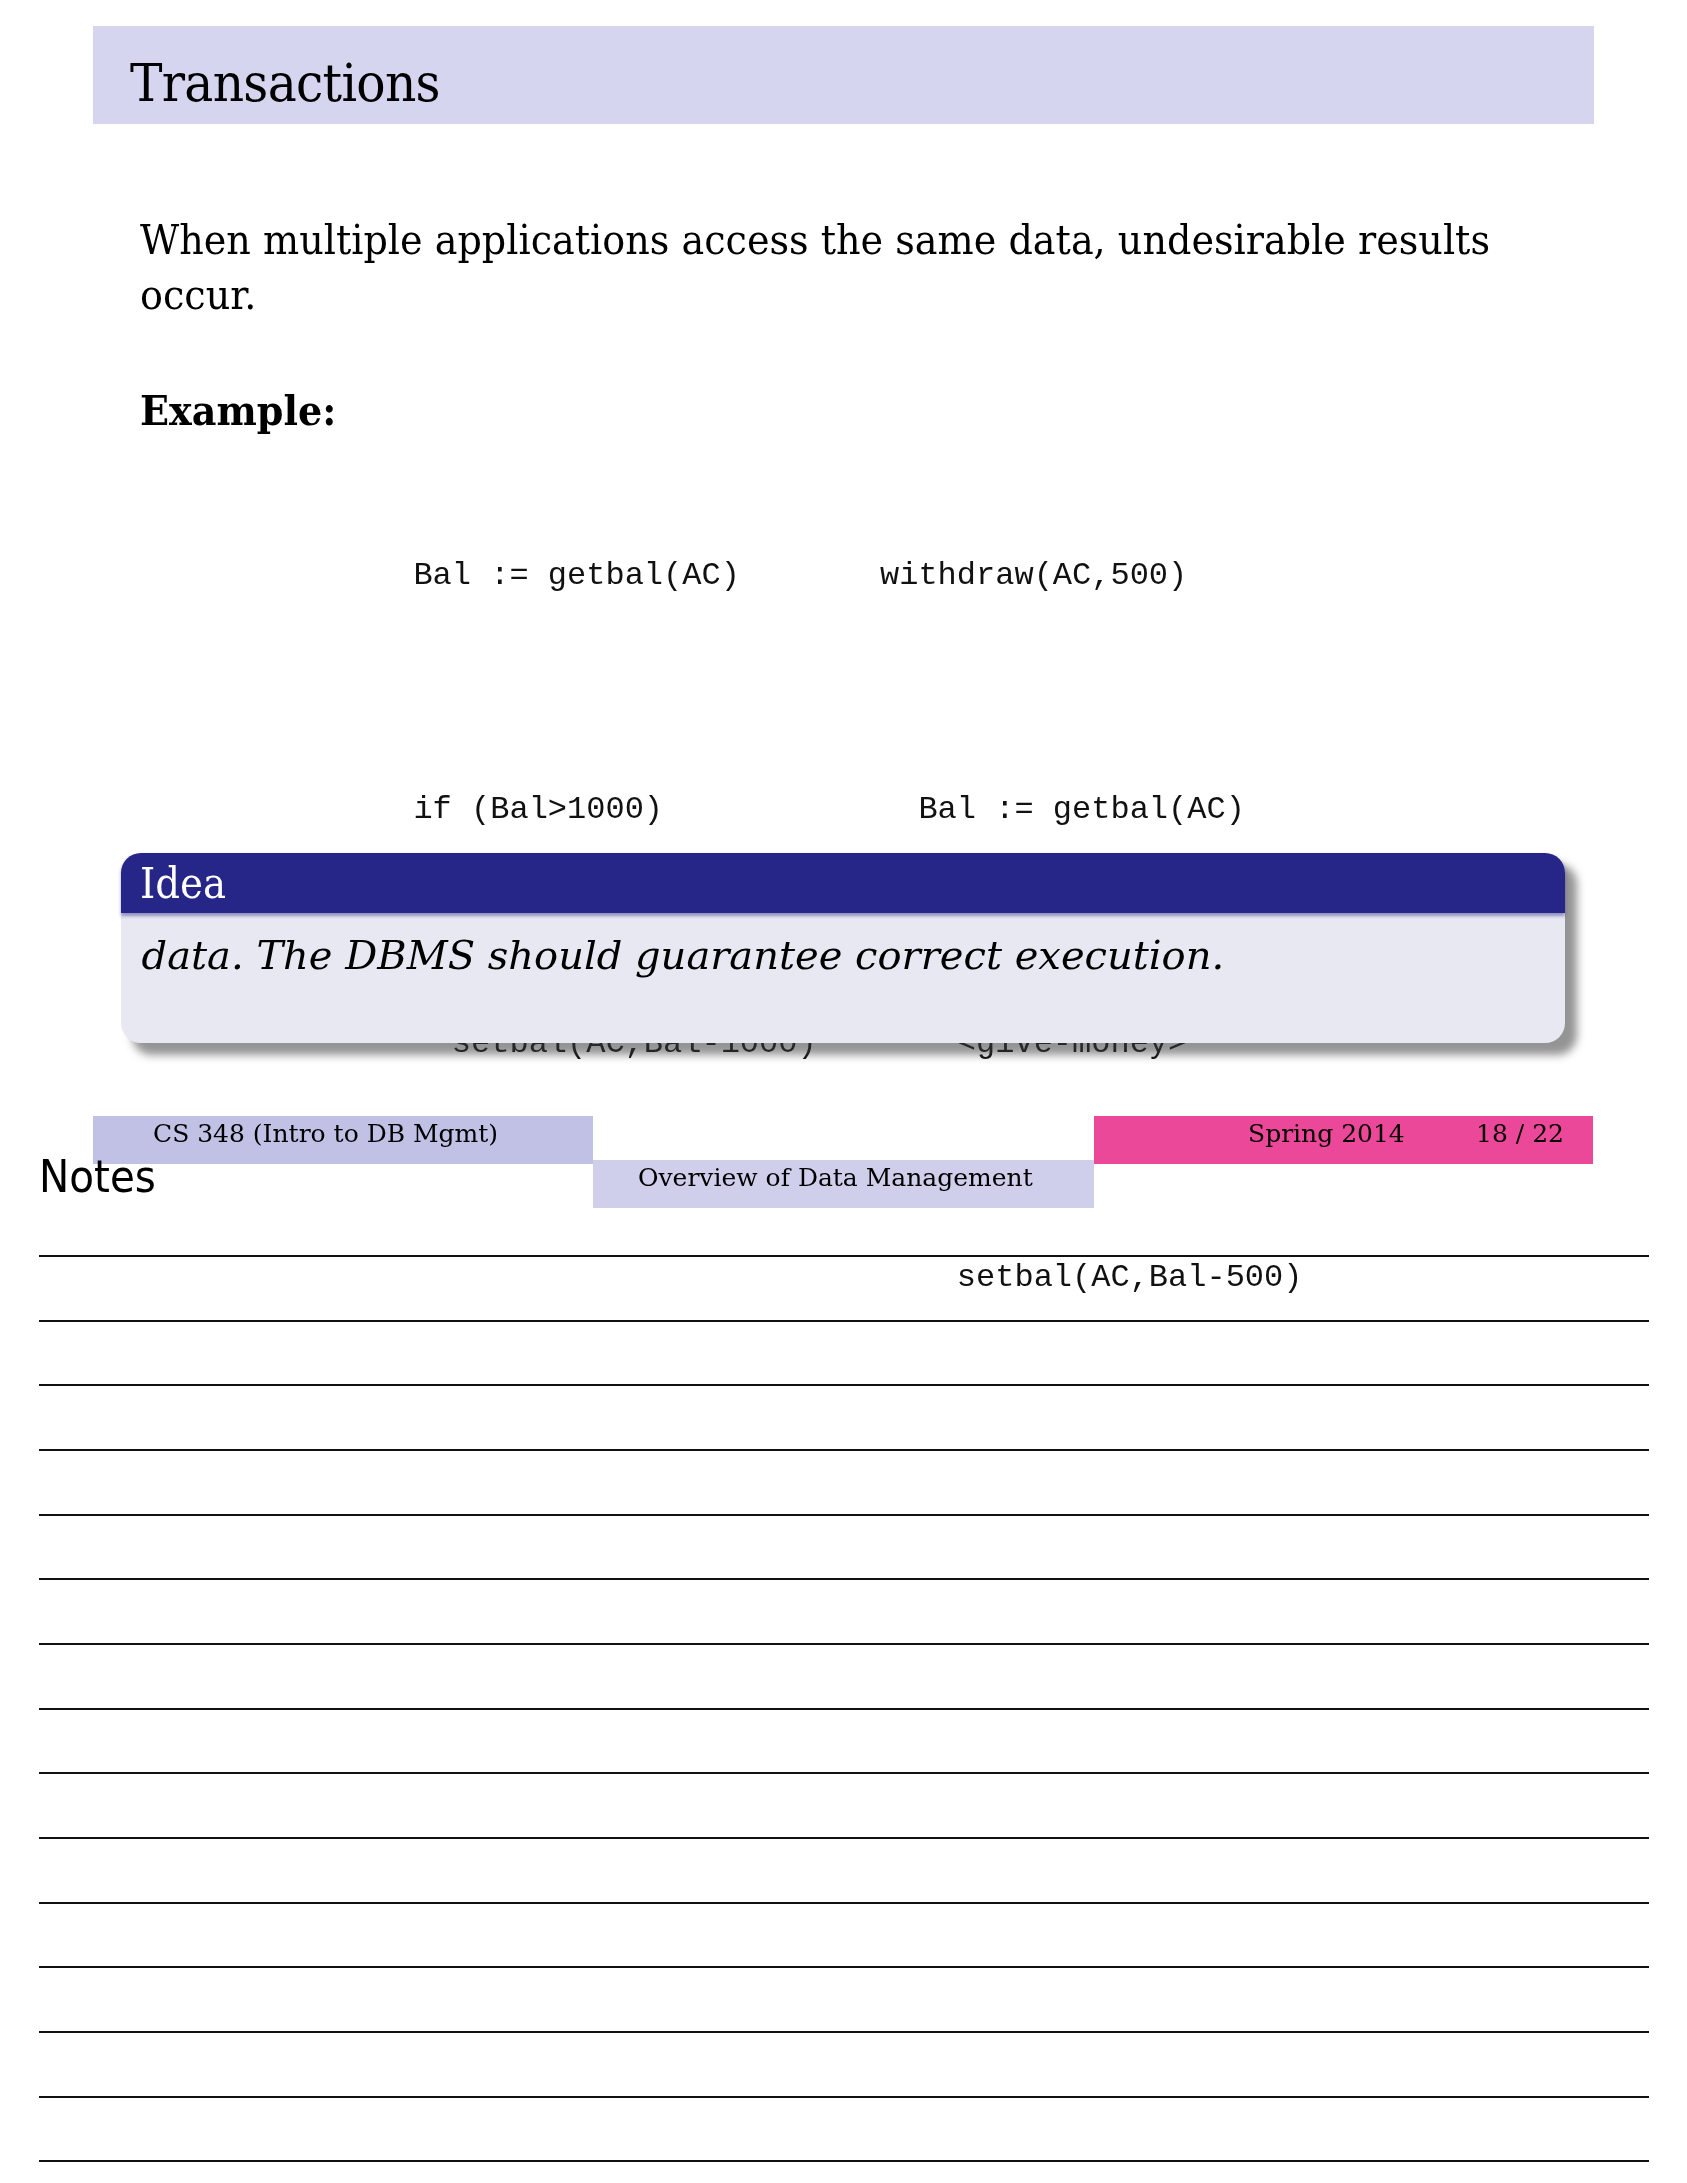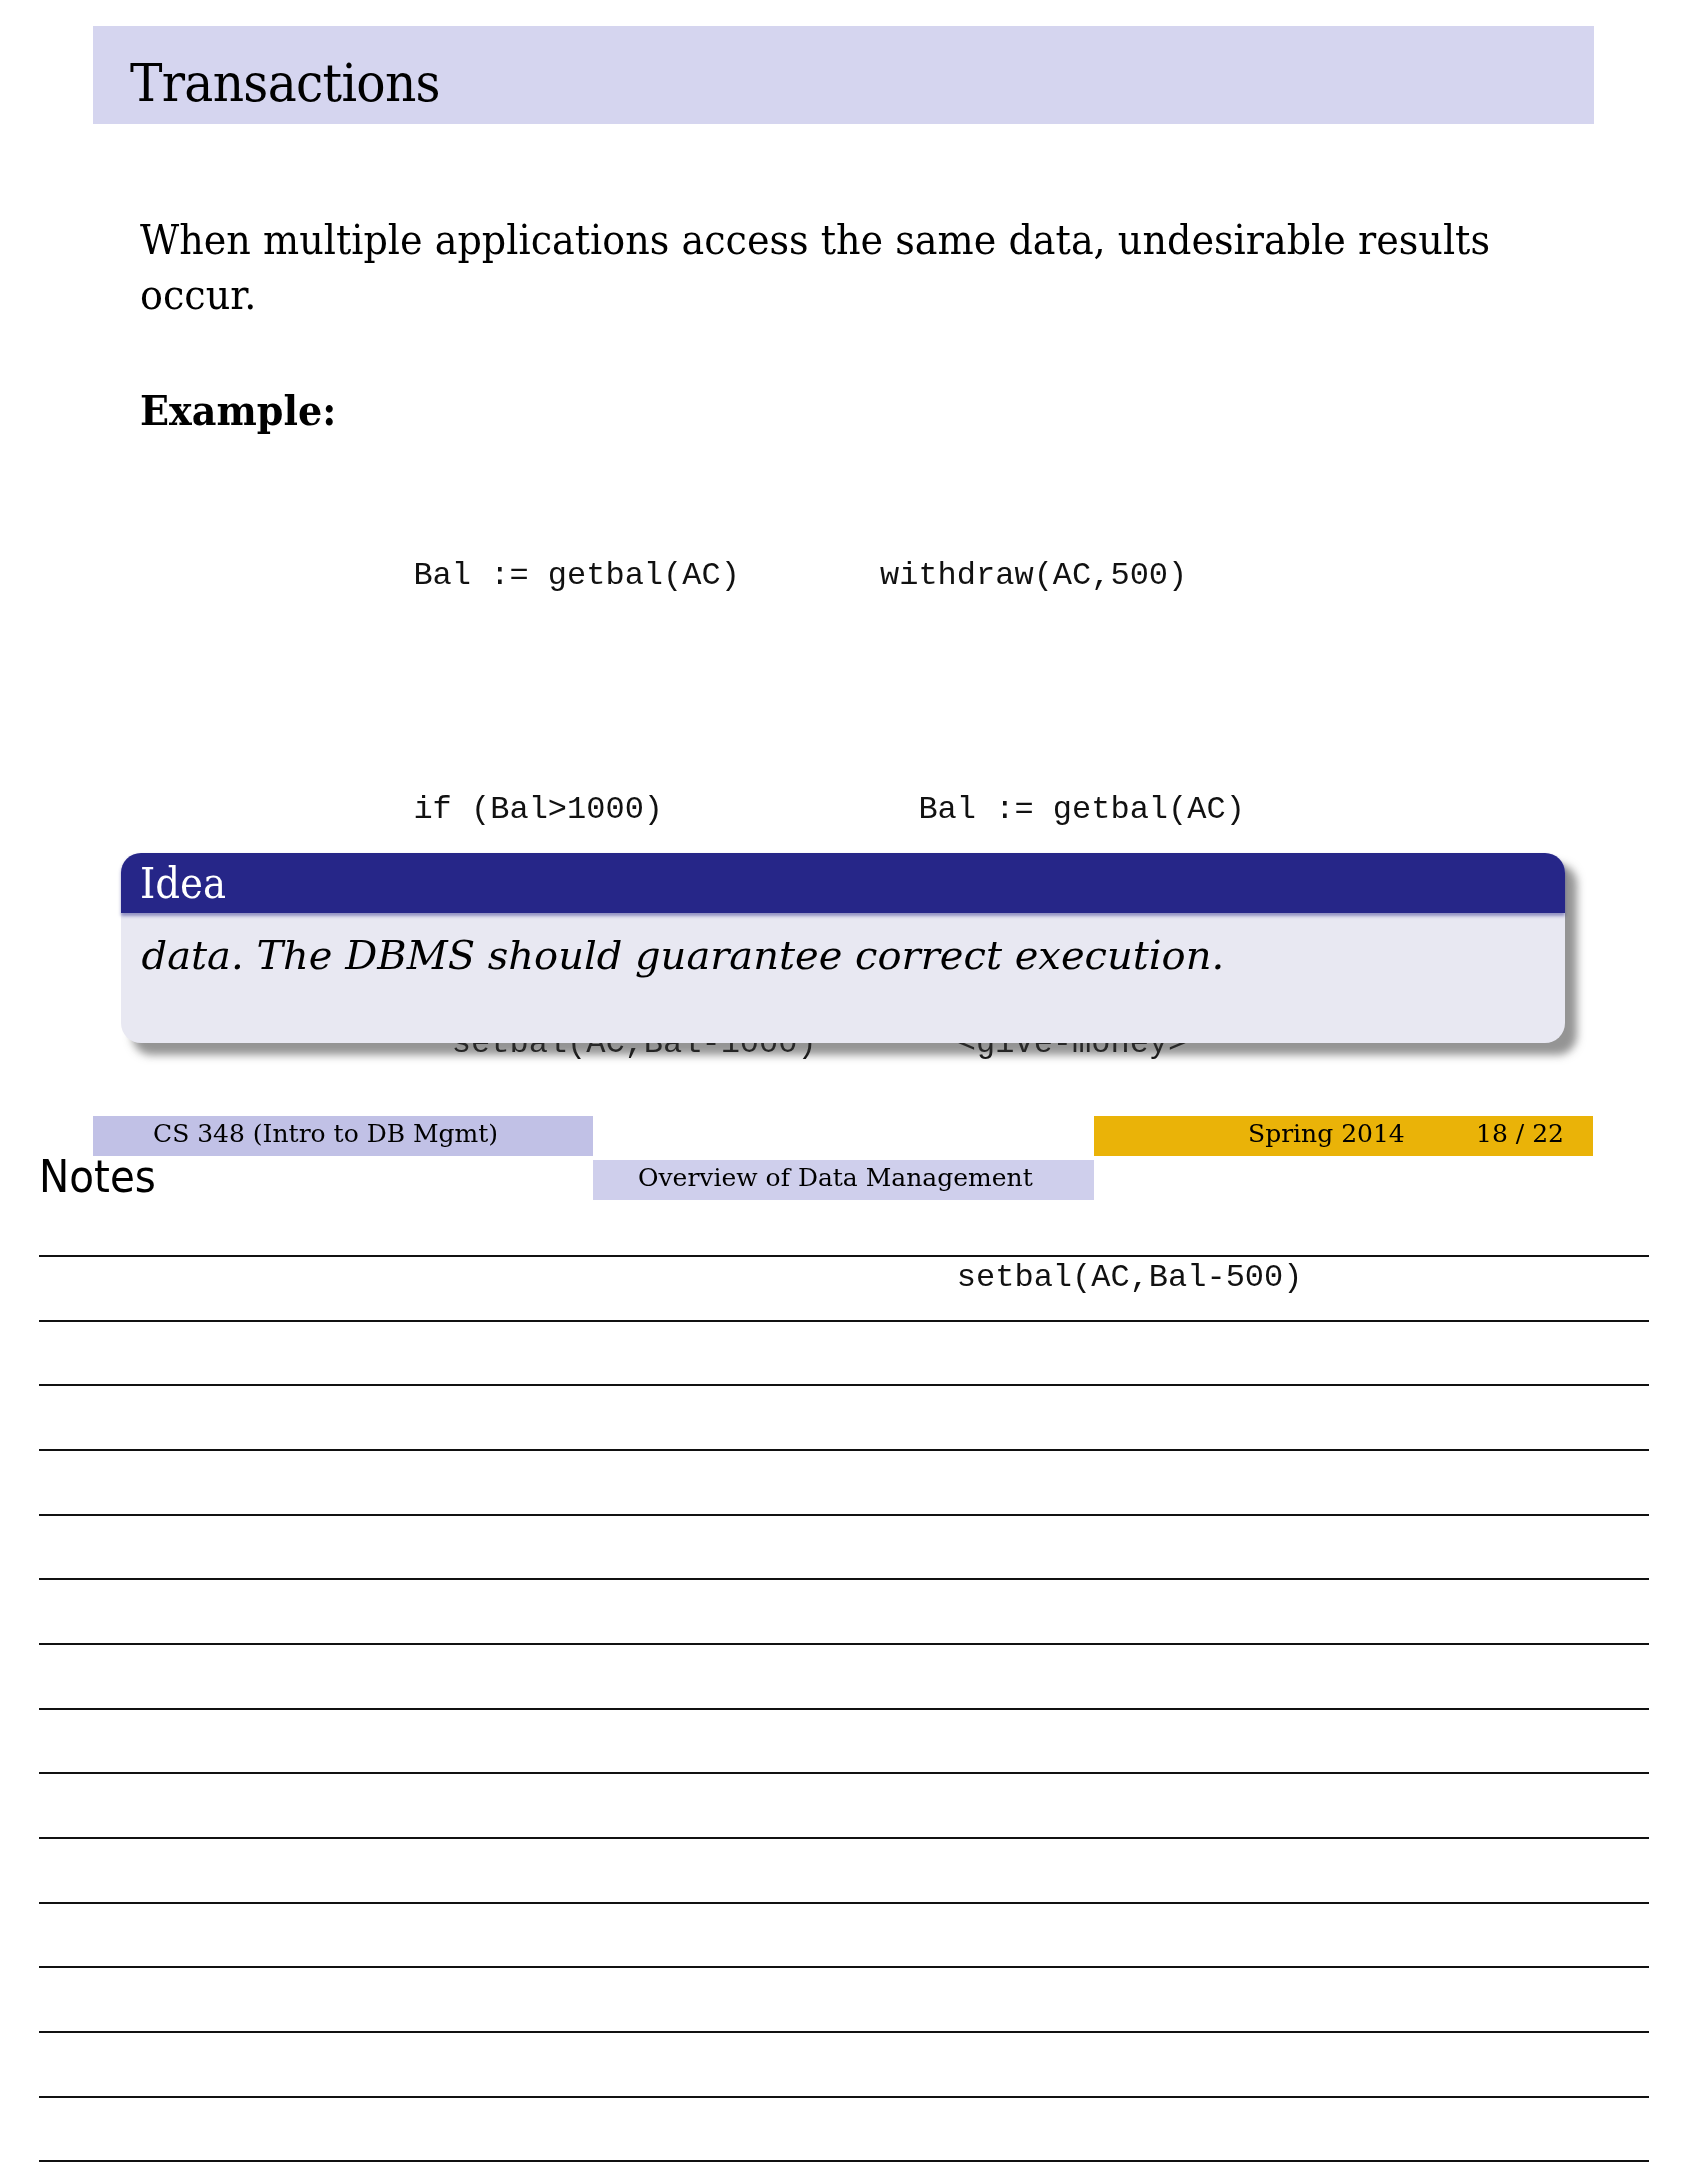--- a/index.html
+++ b/index.html
@@ -54,24 +54,24 @@
       white-space: nowrap;
     }
     .idea-body .l1 { display: block; text-align-last: justify; text-align: justify; width: 1405px; }
     .idea-body .l2 { display: block; }
 
     .footer-bar {
       position: absolute; left: 93px; top: 1116px; width: 1500px; height: 36px;
       display: flex;
       font-family: "DejaVu Serif", serif; font-size: 25px; line-height: 36px;
     }
-    .footer-sec { height: 40px; position: relative; white-space: nowrap; }
+    .footer-sec { height: 48px; position: relative; white-space: nowrap; }
     .fs1 { width: 500px; background: #c1c1e6; }
     .fs2 { width: 501px; background: #cfcfec; margin-top: 44px; }
-    .fs3 { width: 499px; background: #eab308; }
+    .fs3 { width: 499px; background: #ec4899; }
     .fs1 .t { position: absolute; left: 60px; top: 0; }
     .fs2 .t { position: absolute; left: 45px; top: 0; }
     .fs3 .date { position: absolute; left: 154px; top: 0; }
     .fs3 .page { position: absolute; left: 382px; top: 0; }
 
     .notes-title {
       position: absolute; left: 39px; top: 1150px;
       font-family: "DejaVu Sans", sans-serif; font-size: 44px; line-height: 53px;
       transform: scaleX(0.92); transform-origin: left;
     }

